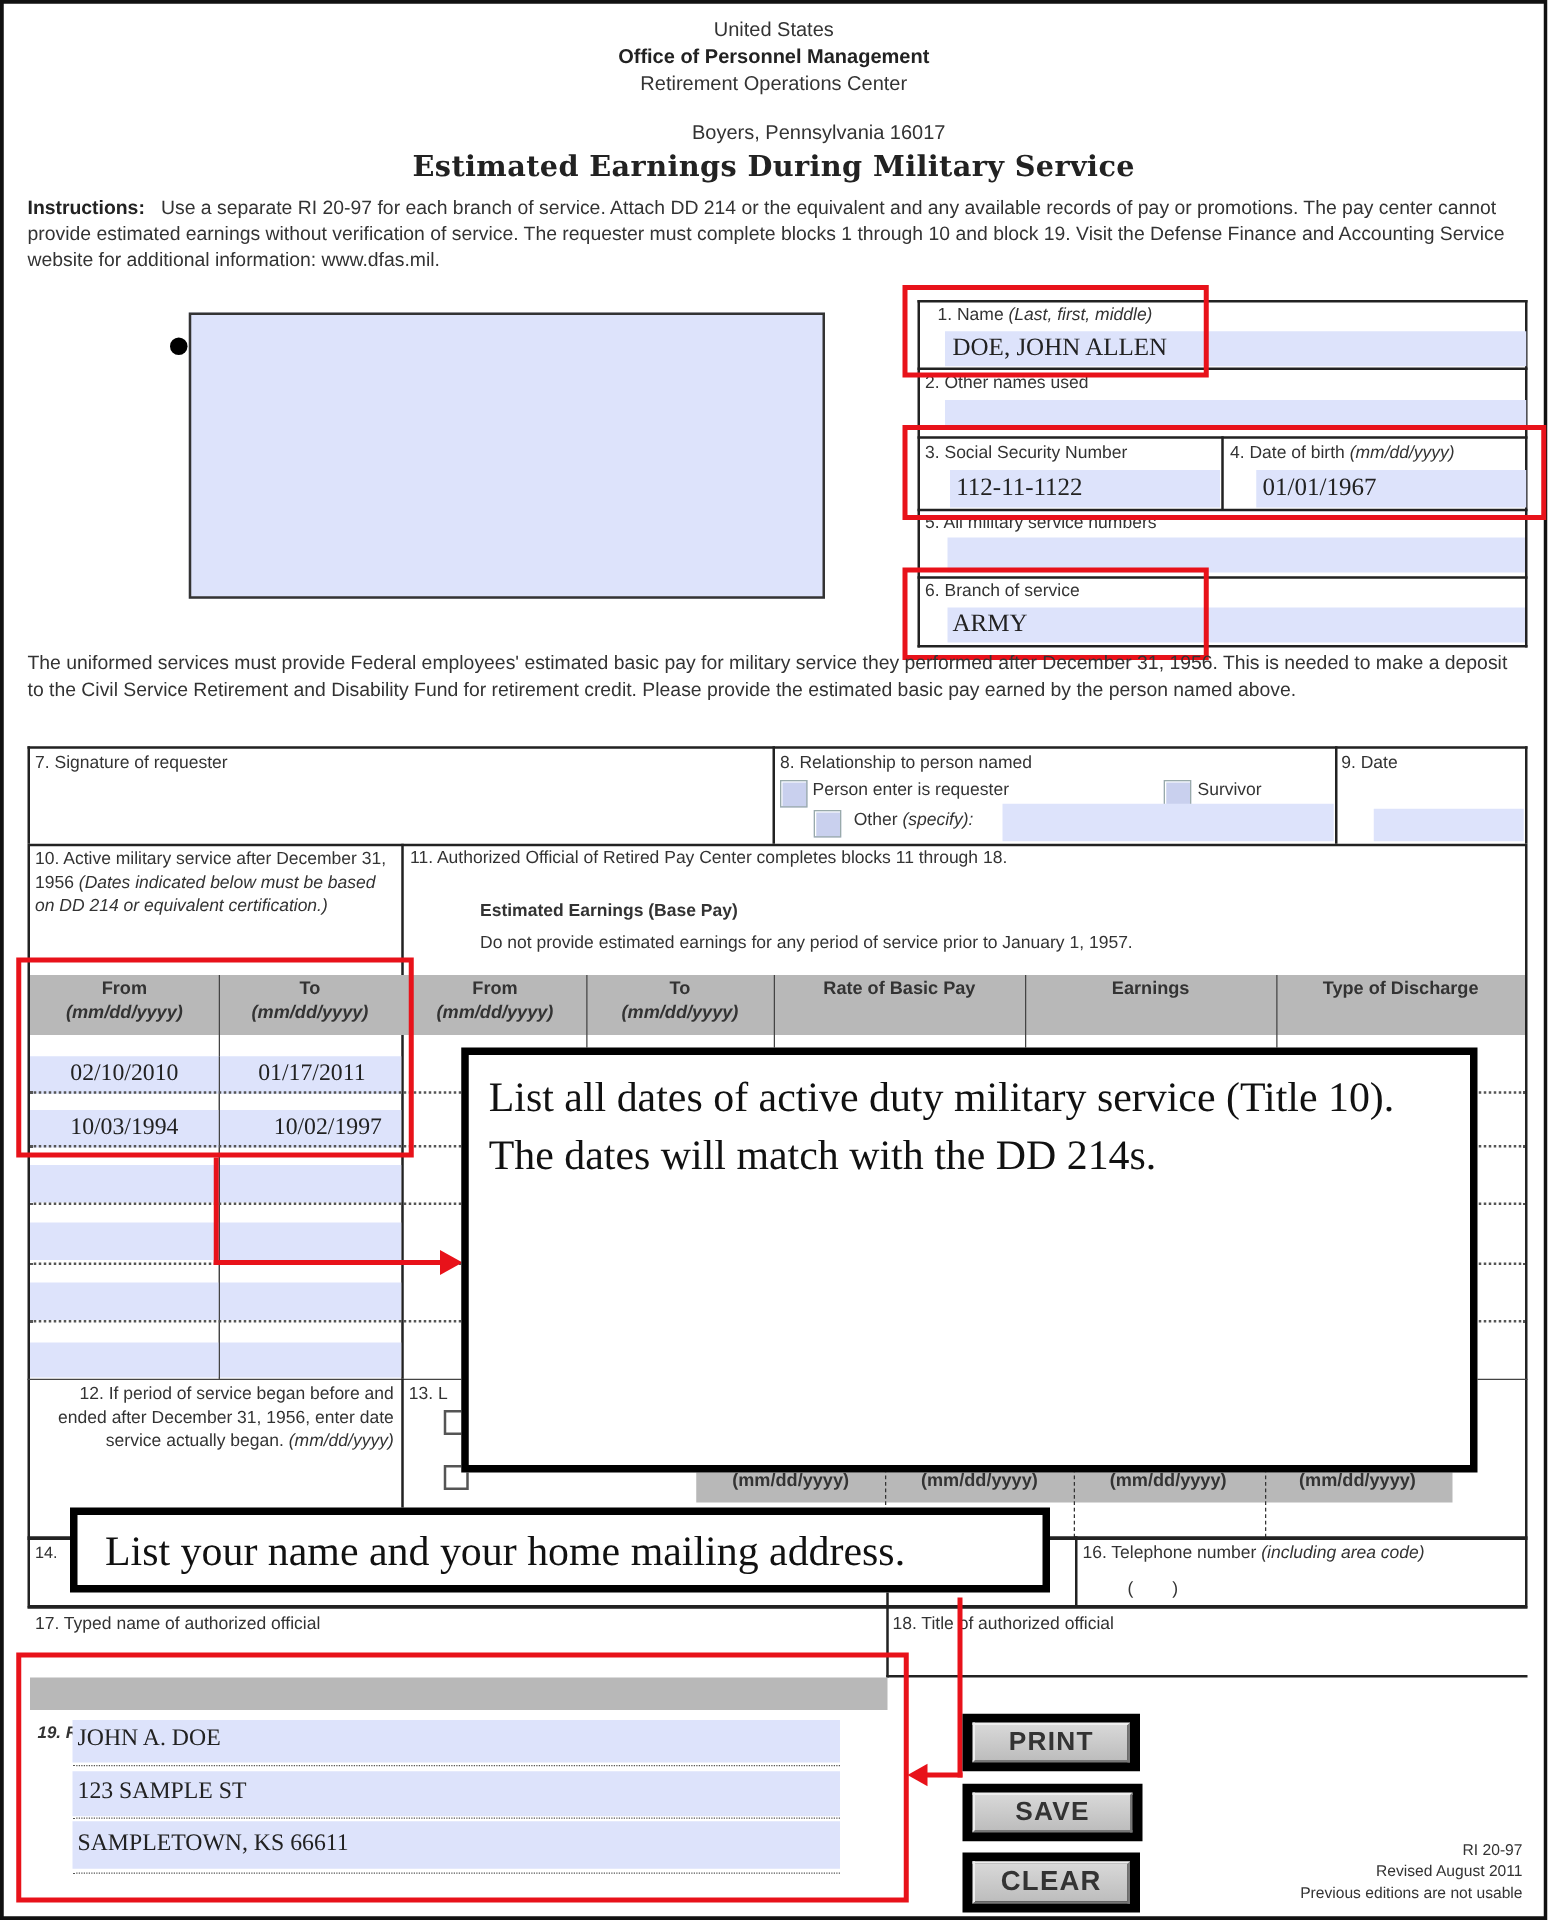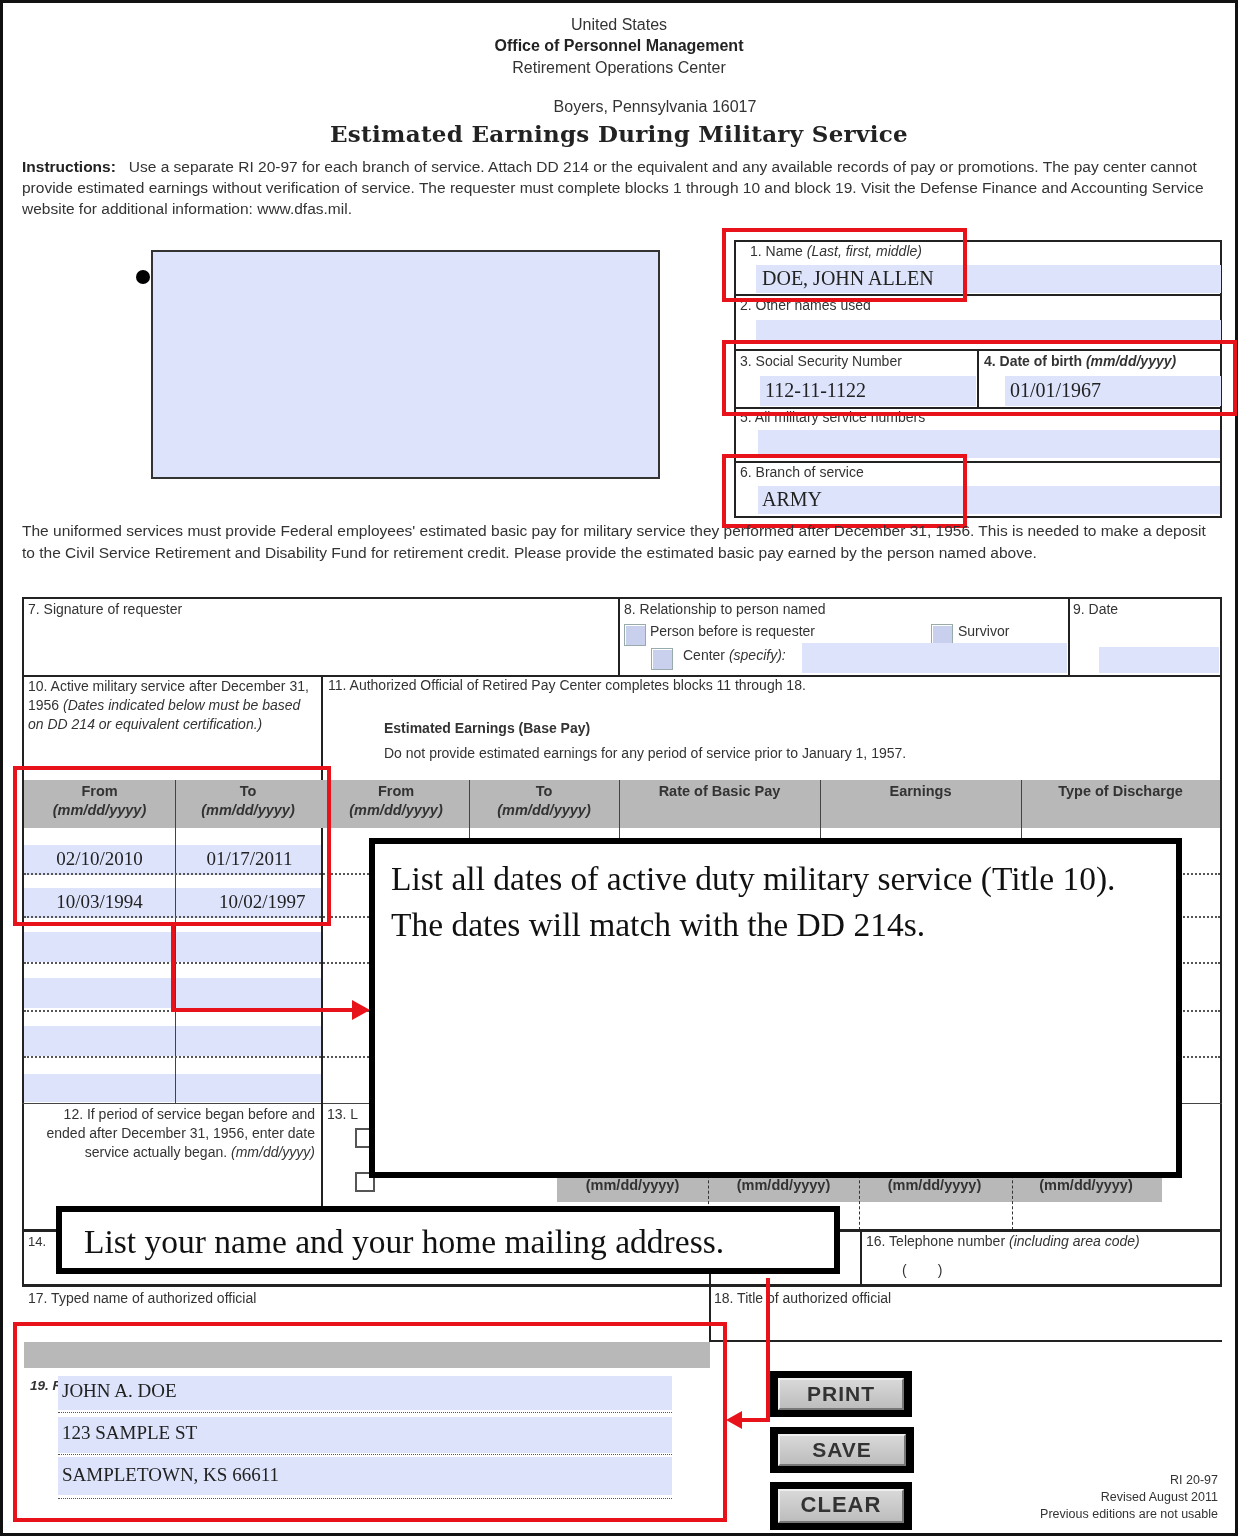--- a/index.html
+++ b/index.html
@@ -58,21 +58,21 @@
 <div class="abs val" style="left:762px;top:267px;">DOE, JOHN ALLEN</div>
 <div class="abs hline" style="left:734px;top:294px;width:488px;"></div>
 <div class="abs lbl" style="left:740px;top:297px;">2.  Other names used</div>
 <div class="abs fill" style="left:756px;top:320px;width:465px;height:22px;"></div>
 
 <div class="abs hline" style="left:734px;top:349px;width:488px;"></div>
 <div class="abs vline" style="left:977px;top:349px;height:59px;"></div>
 <div class="abs lbl" style="left:740px;top:353px;">3.  Social Security Number</div>
 <div class="abs fill" style="left:760px;top:376px;width:216px;height:30px;"></div>
 <div class="abs val" style="left:765px;top:379px;">112-11-1122</div>
-<div class="abs lbl" style="left:984px;top:353px;font-weight:bold;"><span>4.   Date of birth</span> <i>(mm/dd/yyyy)</i></div>
+<div class="abs lbl" style="left:984px;top:353px;"><span>4.   Date of birth</span> <i>(mm/dd/yyyy)</i></div>
 <div class="abs fill" style="left:1005px;top:376px;width:216px;height:30px;"></div>
 <div class="abs val" style="left:1010px;top:379px;">01/01/1967</div>
 <div class="abs hline" style="left:734px;top:407px;width:488px;"></div>
 <div class="abs lbl" style="left:740px;top:409px;">5.  All military service numbers</div>
 <div class="abs fill" style="left:758px;top:430px;width:462px;height:28px;"></div>
 <div class="abs hline" style="left:734px;top:461px;width:488px;"></div>
 <div class="abs lbl" style="left:740px;top:464px;">6.  Branch of service</div>
 <div class="abs fill" style="left:758px;top:486px;width:462px;height:28px;"></div>
 <div class="abs val" style="left:762px;top:488px;">ARMY</div>
 
@@ -81,25 +81,25 @@
 <div class="abs red" style="left:722px;top:454px;width:245px;height:74px;"></div>
 
 <div class="abs para">The uniformed services must provide Federal employees' estimated basic pay for military service they performed after December 31, 1956. This is needed to make a deposit to the Civil Service Retirement and Disability Fund for retirement credit.  Please provide the estimated basic pay earned by the person named above.</div>
 
 <div class="abs" style="left:22px;top:597px;width:1200px;height:78px;border:2px solid #222;border-bottom:none;"></div>
 <div class="abs vline" style="left:618px;top:597px;height:78px;"></div>
 <div class="abs vline" style="left:1068px;top:597px;height:78px;"></div>
 <div class="abs lbl" style="left:28px;top:601px;">7.  Signature of requester</div>
 <div class="abs lbl" style="left:624px;top:601px;">8.  Relationship to person named</div>
 <div class="abs chk" style="left:624px;top:624px;"></div>
-<div class="abs lbl" style="left:650px;top:623px;">Person before is requester</div>
+<div class="abs lbl" style="left:650px;top:623px;">Person enter is requester</div>
 <div class="abs chk" style="left:931px;top:624px;"></div>
 <div class="abs lbl" style="left:958px;top:623px;">Survivor</div>
 <div class="abs chk" style="left:651px;top:648px;"></div>
-<div class="abs lbl" style="left:683px;top:647px;"><span>Center</span> <i>(specify):</i></div>
+<div class="abs lbl" style="left:683px;top:647px;"><span>Other</span> <i>(specify):</i></div>
 <div class="abs fill" style="left:802px;top:643px;width:265px;height:30px;"></div>
 <div class="abs lbl" style="left:1073px;top:601px;">9.  Date</div>
 <div class="abs fill" style="left:1099px;top:647px;width:120px;height:26px;"></div>
 
 <div class="abs" style="left:22px;top:675px;width:1200px;height:611px;border:2px solid #222;"></div>
 <div class="abs vline" style="left:321px;top:675px;height:428px;"></div>
 
 <div class="abs lbl" style="left:28px;top:677px;width:290px;line-height:19px;">
   <span>10.   Active military service after December 31, 1956</span> <i>(Dates indicated below must be based on DD 214 or equivalent certification.)</i>
 </div>

